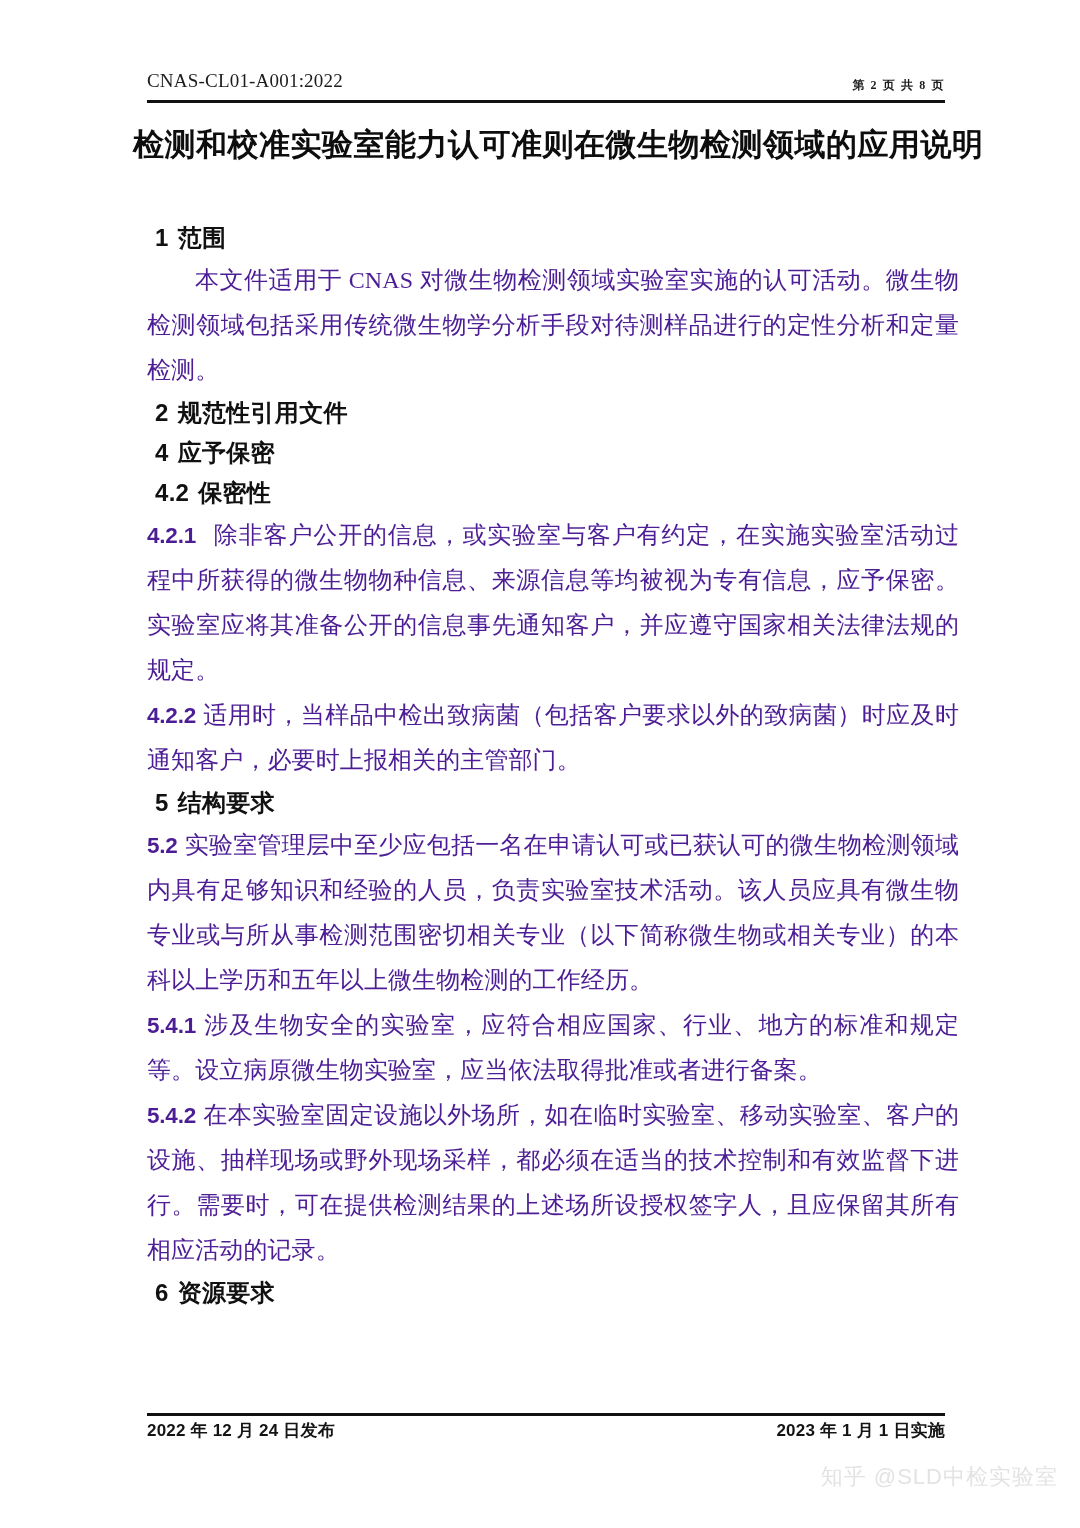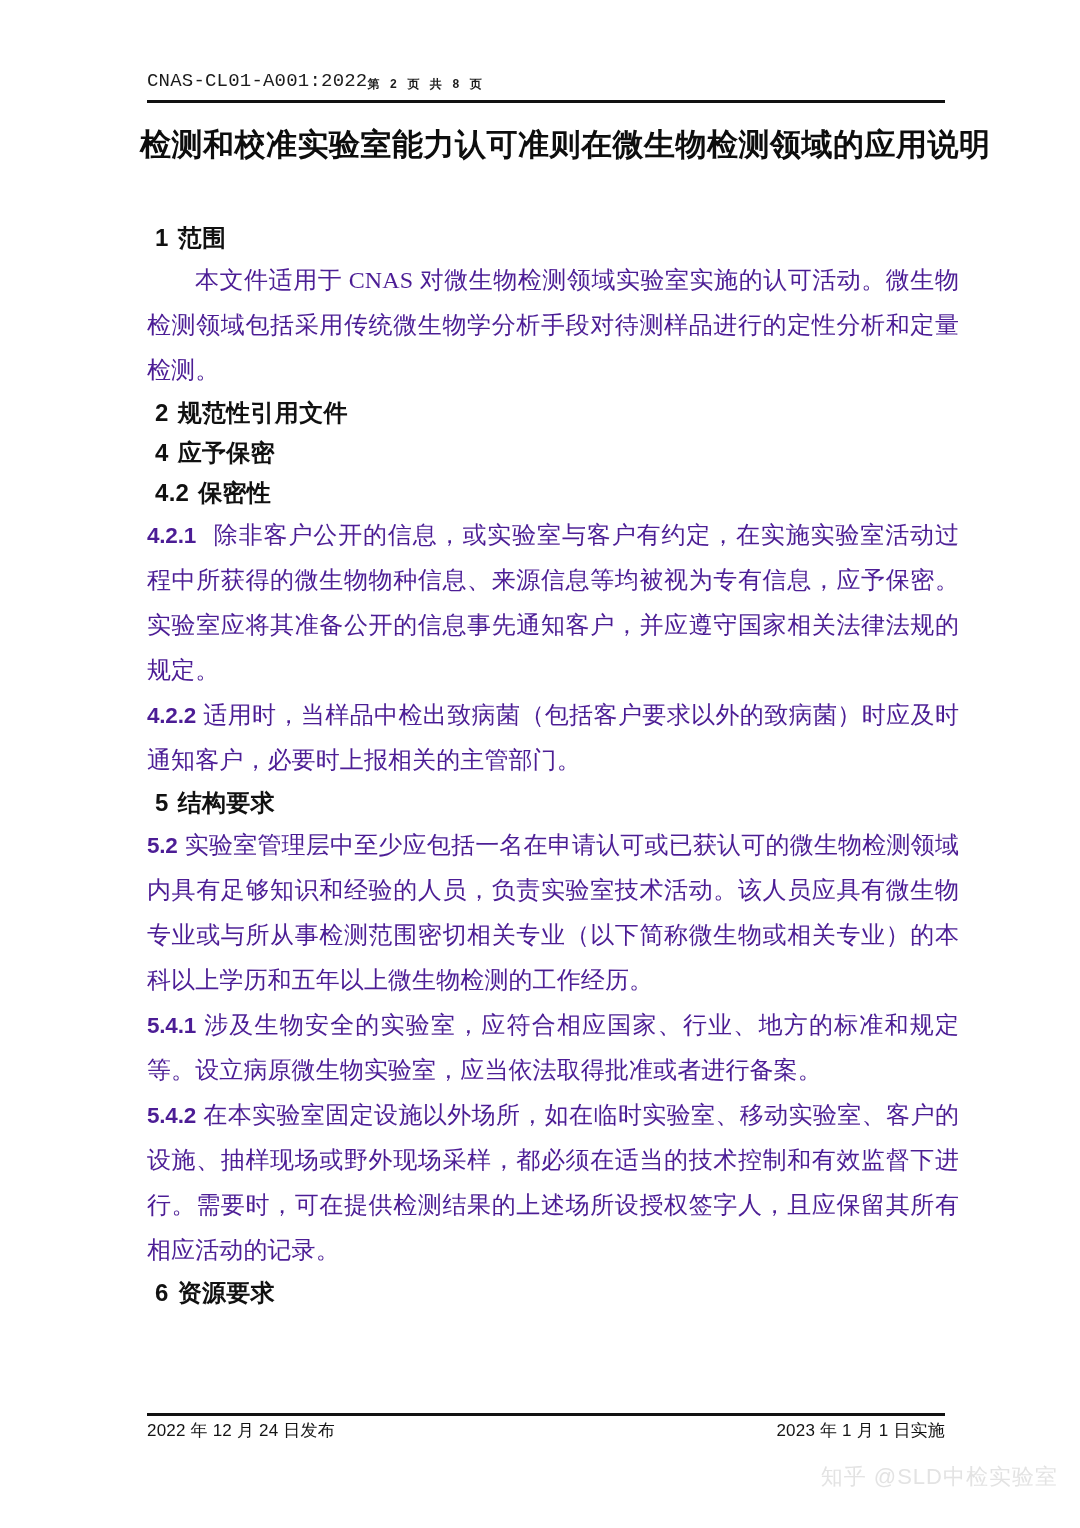--- a/index.html
+++ b/index.html
@@ -28,22 +28,22 @@
   }
 
   
   .doc-header {
     position: absolute;
     left: 147px;
     top: 70px;
     width: 798px;
     display: flex;
     align-items: flex-end;
-    justify-content: flex-start;
-    font-family: Liberation Mono, monospace;
+    justify-content: space-between;
+    font-family: Liberation Serif, serif;
     font-size: 19px;
     letter-spacing: 0.2px;
     color: #1c1c1c;
     line-height: 1.2;
   }
   .doc-header .hdr-right {
     font-size: 12px;
     letter-spacing: 1.6px;
     font-weight: 600;
   }
@@ -52,21 +52,21 @@
     left: 147px;
     top: 100px;
     width: 798px;
     height: 3px;
     background: #111111;
   }
 
   
   .doc-title {
     position: absolute;
-    left: 140px;
+    left: 133px;
     top: 124px;
     width: 798px;
     text-align: center;
     font-family: "Liberation Serif", "DejaVu Serif", serif;
     font-weight: bold;
     font-size: 31px;
     letter-spacing: 0.5px;
     color: #0d0d0d;
     white-space: nowrap;
   }
@@ -129,21 +129,21 @@
   .doc-footer {
     position: absolute;
     left: 147px;
     top: 1419px;
     width: 798px;
     display: flex;
     align-items: center;
     justify-content: space-between;
     font-family: "Liberation Sans", "DejaVu Sans", sans-serif;
     font-size: 17px;
-    font-weight: 400;
+    font-weight: 700;
     color: #141414;
     letter-spacing: 0.2px;
   }
 
   
   .watermark {
     position: absolute;
     right: 22px;
     top: 1462px;
     font-family: Liberation Sans, sans-serif;

